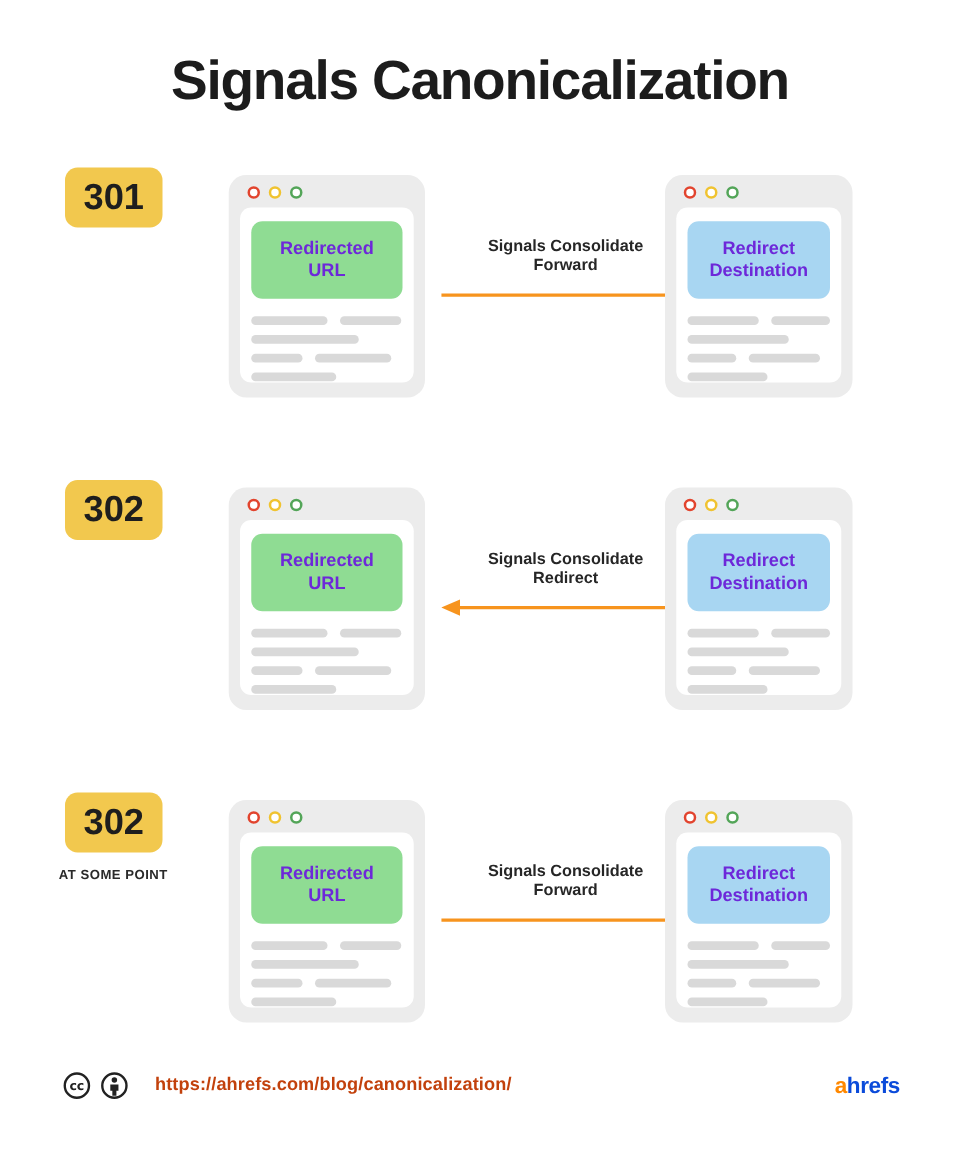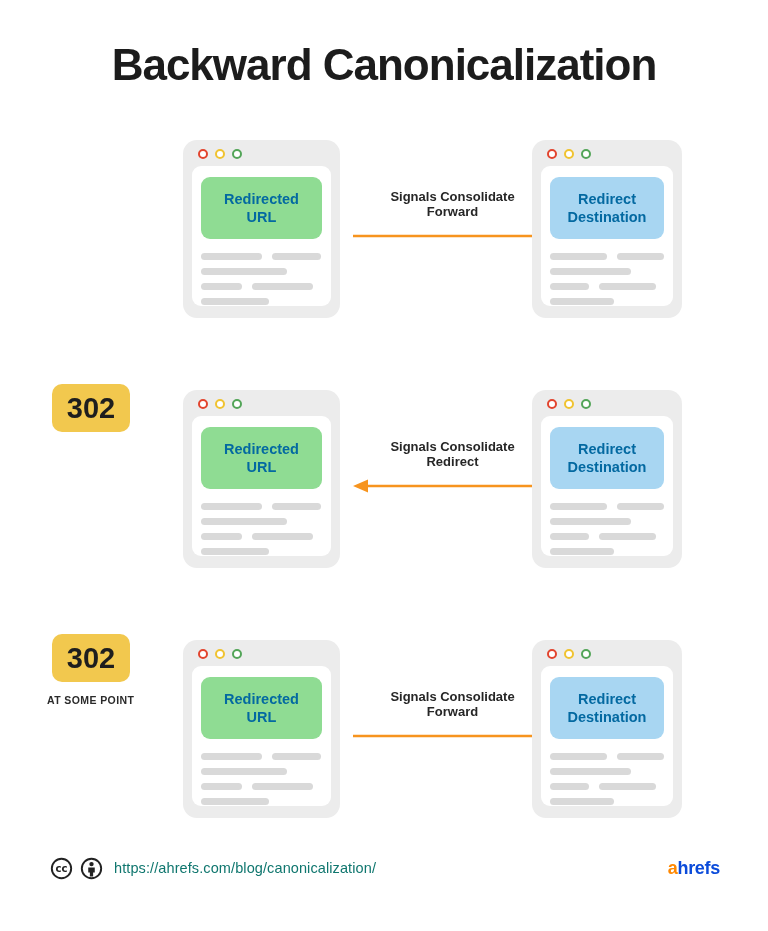--- a/index.html
+++ b/index.html
@@ -54,21 +54,21 @@
   .dot.green  { border-color:#53A558; }
   .panel {
     position:absolute; left:9px; right:9px; top:26px; bottom:12px;
     background:#ffffff; border-radius:9px;
     padding:11px 9px; display:flex; flex-direction:column;
   }
   .labelbox {
     height:62px; border-radius:9px; flex:none;
     display:flex; align-items:center; justify-content:center;
     text-align:center; font-weight:bold; font-size:14.5px;
-    line-height:1.25; color:#0369a1; padding:0 8px;
+    line-height:1.25; color:#6d28d9; padding:0 8px;
   }
   .labelbox.green { background:#8FDC93; }
   .labelbox.blue  { background:#A8D6F2; }
   .skeleton { margin-top:14px; display:flex; flex-direction:column; gap:8px; }
   .skel-row { display:flex; gap:10px; }
   .skel { height:7px; border-radius:4px; background:#D9D9D9; flex:none; max-width:100%; }
 
   
   .middle {
     position:absolute; left:345px; top:60px; width:215px;
@@ -79,34 +79,38 @@
     white-space:nowrap;
   }
   .arrow { margin-top:8px; display:block; margin-left:auto; margin-right:auto; }
 
   
   .footer {
     position:absolute; top:850px; left:50px; right:48px; height:36px;
     display:flex; align-items:center;
   }
   .cc-icons { display:flex; align-items:center; gap:7px; }
-  .footer-url { margin-left:11px; font-size:14.5px; color:#0f766e; letter-spacing:0.1px; }
+  .footer-url { margin-left:21px; font-size:14.5px; color:#c2410c; letter-spacing:0.1px;font-weight:bold; }
   .spacer { flex:1; }
   .logo { font-size:18px; font-weight:bold; letter-spacing:-0.3px; }
   .logo-a    { color:#FF8800; }
   .logo-rest { color:#0B4BDA; }
 </style>
 </head>
 <body>
 
 <div class="canvas">
 
-  <div class="title">Backward Canonicalization</div>
+  <div class="title">Signals Canonicalization</div>
 
   <div class="row" style="top:130px">
+    <div class="badge-wrap">
+      <div class="badge">301</div>
+      <div class="badge-note"></div>
+    </div>
 
     <div class="browser left">
       <div class="dots">
         <span class="dot red"></span>
         <span class="dot yellow"></span>
         <span class="dot green"></span>
       </div>
       <div class="panel">
         <div class="labelbox green">Redirected URL</div>
         <div class="skeleton">

